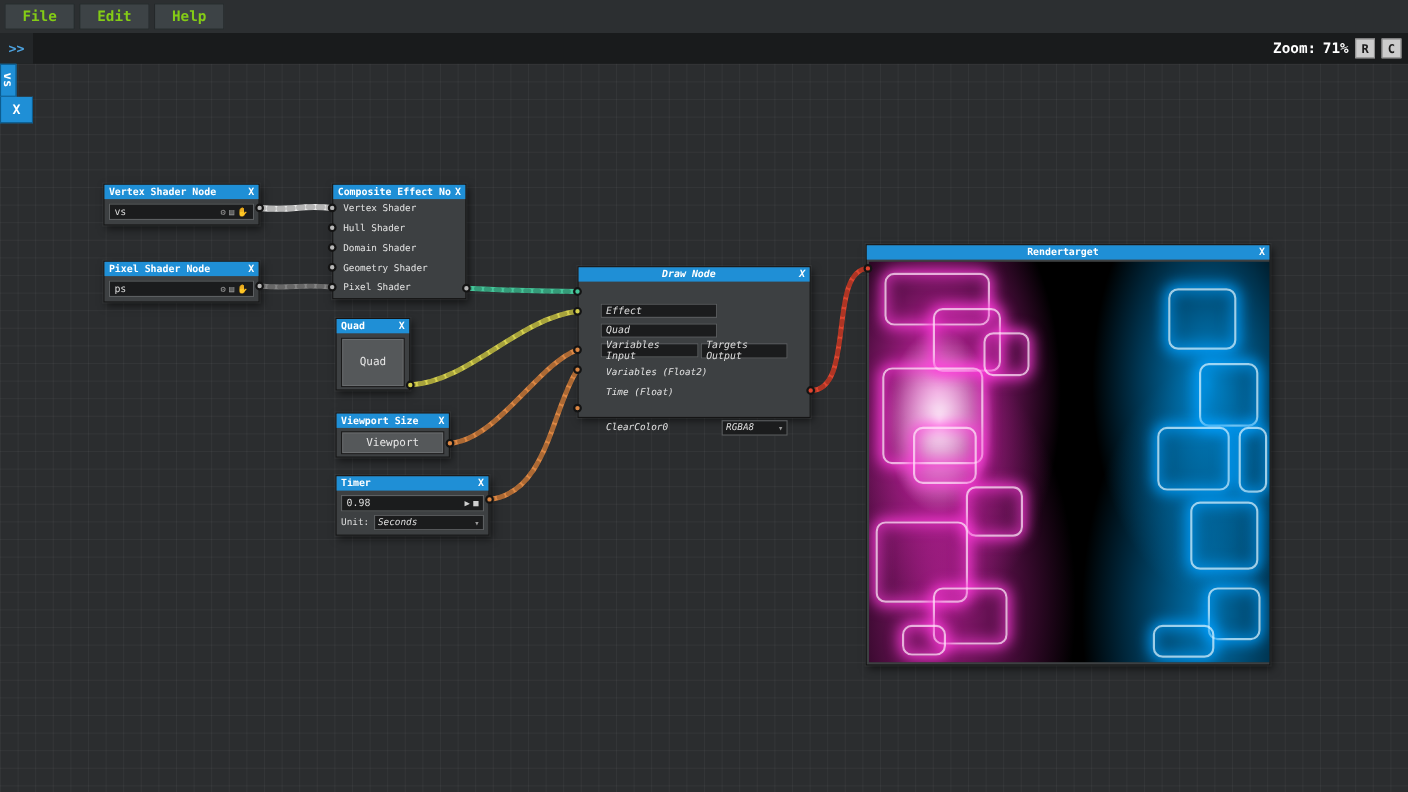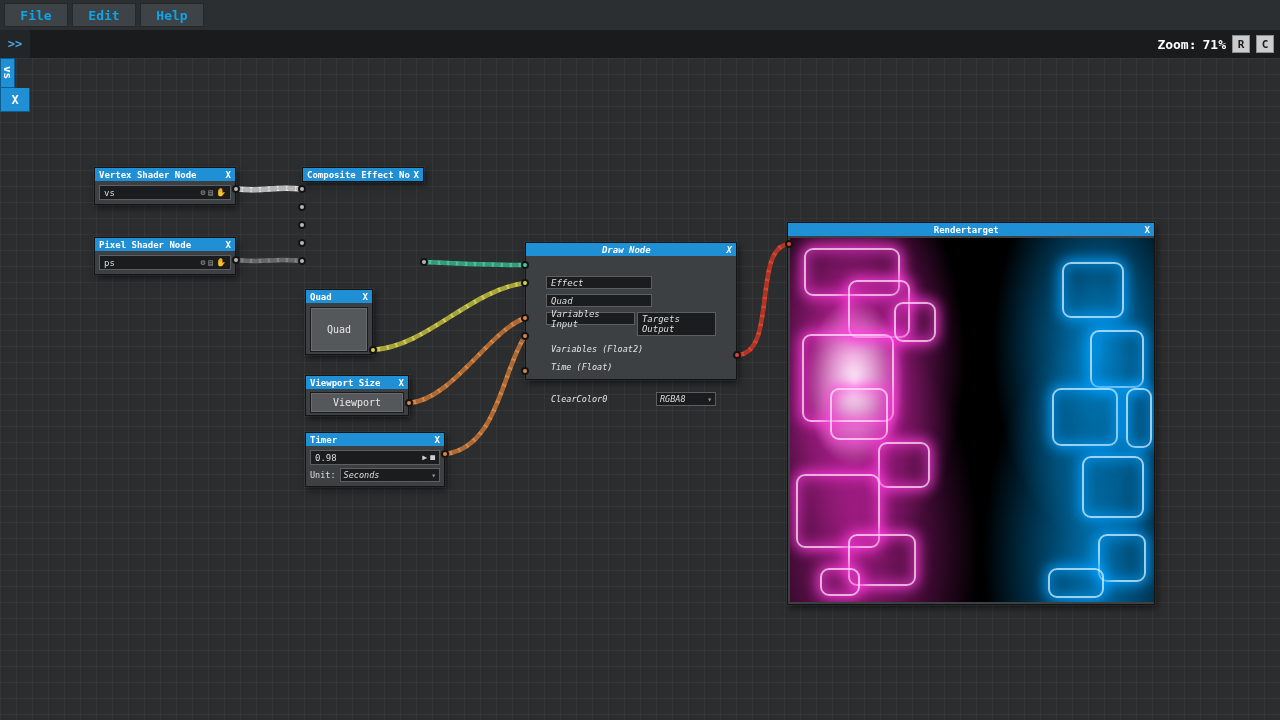--- a/index.html
+++ b/index.html
@@ -1,21 +1,21 @@
 <!DOCTYPE html>
 <html><head>
 <meta charset="utf-8">
 <style>
   * { margin:0; padding:0; box-sizing:border-box; }
   html,body { width:1280px; height:720px; overflow:hidden; background:#222; }
   body { font-family:"DejaVu Sans Mono", monospace; }
 
   
   .menubar { position:absolute; left:0; top:0; width:1280px; height:30px; background:#2c2f31; display:flex; align-items:center; gap:4px; padding-left:4px; }
-  .menubtn { width:64px; height:24px; background:#3d4346; border:1px solid #24282a; color:#0ea5e9; font-weight:bold; font-size:13px; display:flex; align-items:center; justify-content:center; cursor:pointer; }
+  .menubtn { width:64px; height:24px; background:#3d4346; border:1px solid #24282a; color:#84cc16; font-weight:bold; font-size:13px; display:flex; align-items:center; justify-content:center; cursor:pointer; }
 
   
   .topstrip { position:absolute; left:0; top:30px; width:1280px; height:28px; background:#191b1c; }
   .collapse { position:absolute; left:0; top:0; width:30px; height:28px; background:#232628; color:#4da3e0; font-weight:bold; font-size:12px; display:flex; align-items:center; justify-content:center; cursor:pointer; }
   .zoomarea { position:absolute; right:6px; top:0; height:28px; display:flex; align-items:center; gap:6px; color:#fff; font-weight:bold; font-size:13px; }
   .sqbtn { width:18px; height:18px; background:#cccccc; border:1px solid #8f8f8f; color:#1b1b1b; font-size:11px; font-weight:bold; display:flex; align-items:center; justify-content:center; cursor:pointer; }
 
   
   .canvas { position:absolute; left:0; top:58px; width:1280px; height:662px; background-color:#2b2d2f;
     background-image:
@@ -160,20 +160,27 @@
         </span>
       </div>
     </div>
   </div>
 
   <div class="node" style="left:302px; top:109px; width:122px;">
     <div class="ntitle">
       <span class="t">Composite Effect Node</span>
       <span class="x">X</span>
     </div>
+    <div>
+      <div class="c-row">Vertex Shader</div>
+      <div class="c-row">Hull Shader</div>
+      <div class="c-row">Domain Shader</div>
+      <div class="c-row">Geometry Shader</div>
+      <div class="c-row">Pixel Shader</div>
+    </div>
   </div>
 
   <div class="node" style="left:305px; top:231px; width:68px; height:66px;">
     <div class="ntitle">
       <span class="t">Quad</span>
       <span class="x">X</span>
     </div>
     <div class="nbody" style="height:53px;">
       <div class="bigbtn" style="width:100%; height:45px; font-size:10px;">Quad</div>
     </div>
@@ -215,21 +222,21 @@
   <div class="node" style="left:525px; top:184px; width:212px; height:138px;font-style:italic;">
     <div class="ntitle center">
       <span class="t">Draw Node</span>
       <span class="x">X</span>
     </div>
     <div style="padding:20px;">
       <div class="field" style="width:106px; height:13px; margin-bottom:5px;">Effect</div>
       <div class="field" style="width:106px; height:13px; margin-bottom:5px;">Quad</div>
       <div style="display:flex; gap:2px; margin-bottom:4px;">
         <div class="field" style="width:106px; height:13px;">Variables Input</div>
-        <div class="field" style="width:94px; height:24px;">Targets Output</div>
+        <div class="field" style="width:94px; height:14px;">Targets Output</div>
       </div>
       <div class="drawrow">Variables (Float2)</div>
       <div class="drawrow">Time (Float)</div>
       <div class="drawrow" style="margin-top:14px; padding-right:0;gap:24px;">
         <span>ClearColor0</span>
         <div class="dd" style="width:60px; margin-left:auto;">
           <span>RGBA8</span>
           <span class="arr">▾</span>
         </div>
       </div>

